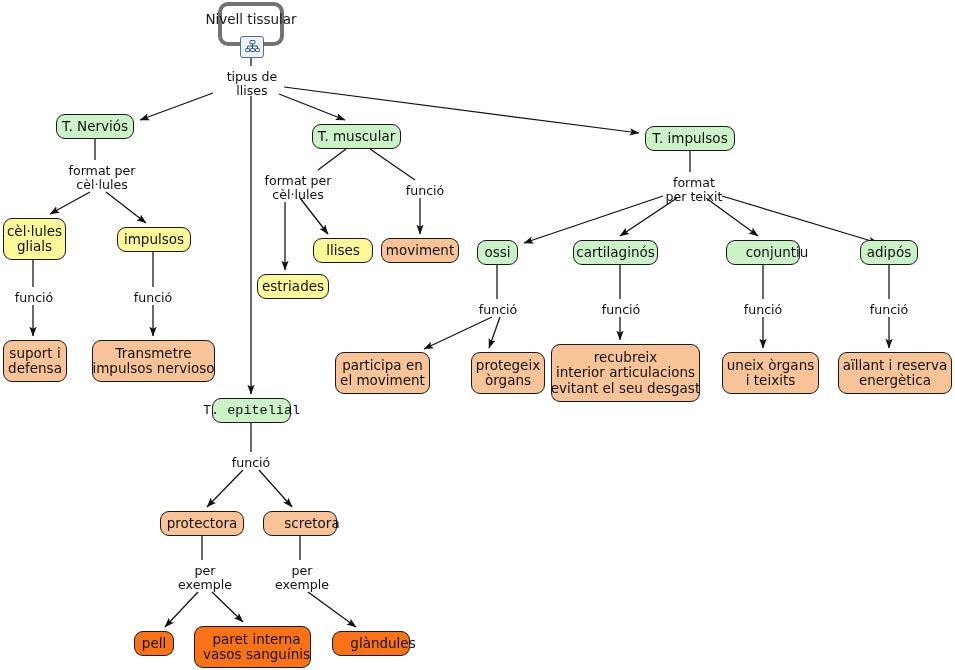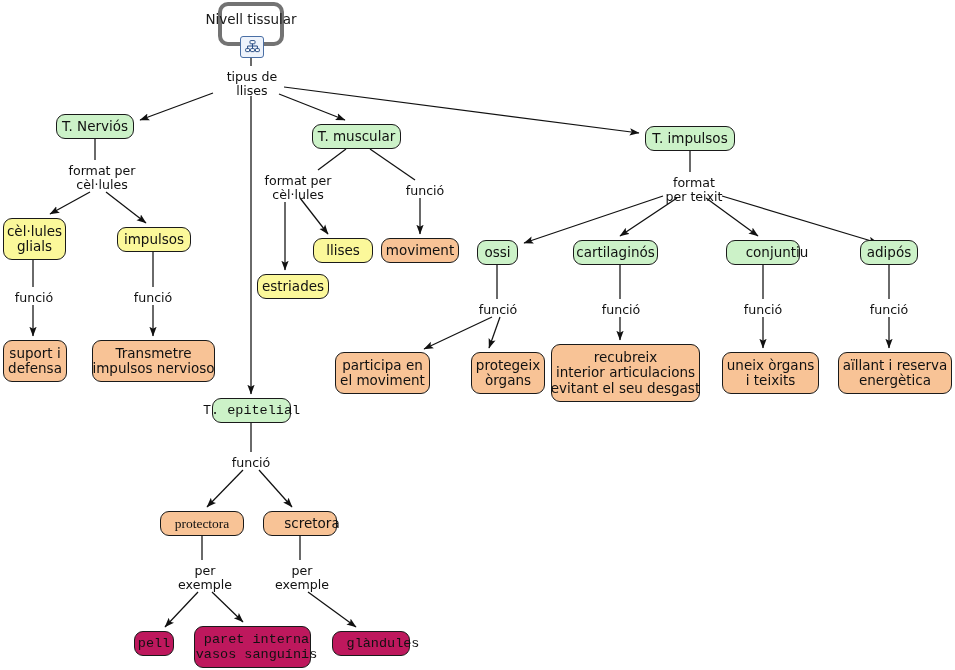--- a/index.html
+++ b/index.html
@@ -16,21 +16,21 @@
     border:1px solid #1a1a1a;border-radius:9px;
     display:flex;align-items:center;justify-content:center;
     text-align:center;line-height:1.12;
     font-size:13.5px;color:#111;
     padding:2px 8px;
     background:#ffffff;
   }
   .node.green{background:#ccf2c8;}
   .node.yellow{background:#fbf89a;}
   .node.orange{background:#f8c396;}
-  .node.pale{background:#be185d;font-family:Liberation Mono, monospace;}
+  .node.pale{background:#f97316;}
   .node.root{
     border-radius:10px;border:4px solid #737373;background:#ffffff;
     font-size:13.5px;color:#1a1a1a;align-items:flex-start;padding-top:6px;
   }
   .linklabel{
     position:absolute;font-size:12.6px;color:#111;text-align:center;
     line-height:1.14;white-space:pre;
   }
   .root-badge{
     position:absolute;width:22px;height:20px;
@@ -160,21 +160,21 @@
       </div>
       <div class="node orange" style="left: 722px; top: 352px; width: 97px; height: 42px;">
         <span style="white-space: pre;">uneix òrgans
 i teixits</span>
       </div>
       <div class="node orange" style="left: 838px; top: 352px; width: 114px; height: 42px;">
         <span style="white-space: pre;">aïllant i reserva
 energètica</span>
       </div>
       <div class="node orange" style="left: 160px; top: 511px; width: 84px; height: 25px;">
-        <span style="white-space: pre; font-family: Liberation Serif, serif;">protectora</span>
+        <span style="white-space: pre;">protectora</span>
       </div>
       <div class="node orange" style="left: 263px; top: 511px; width: 74px; height: 25px; padding-left: 32px;">
         <span style="white-space: pre;">scretora</span>
       </div>
       <div class="node pale" style="left: 134px; top: 631px; width: 40px; height: 25px;">
         <span style="white-space: pre;">pell</span>
       </div>
       <div class="node pale" style="left: 194px; top: 626px; width: 117px; height: 42px; padding-left: 16px;">
         <span style="white-space: pre;">paret interna
 vasos sanguínis</span>

